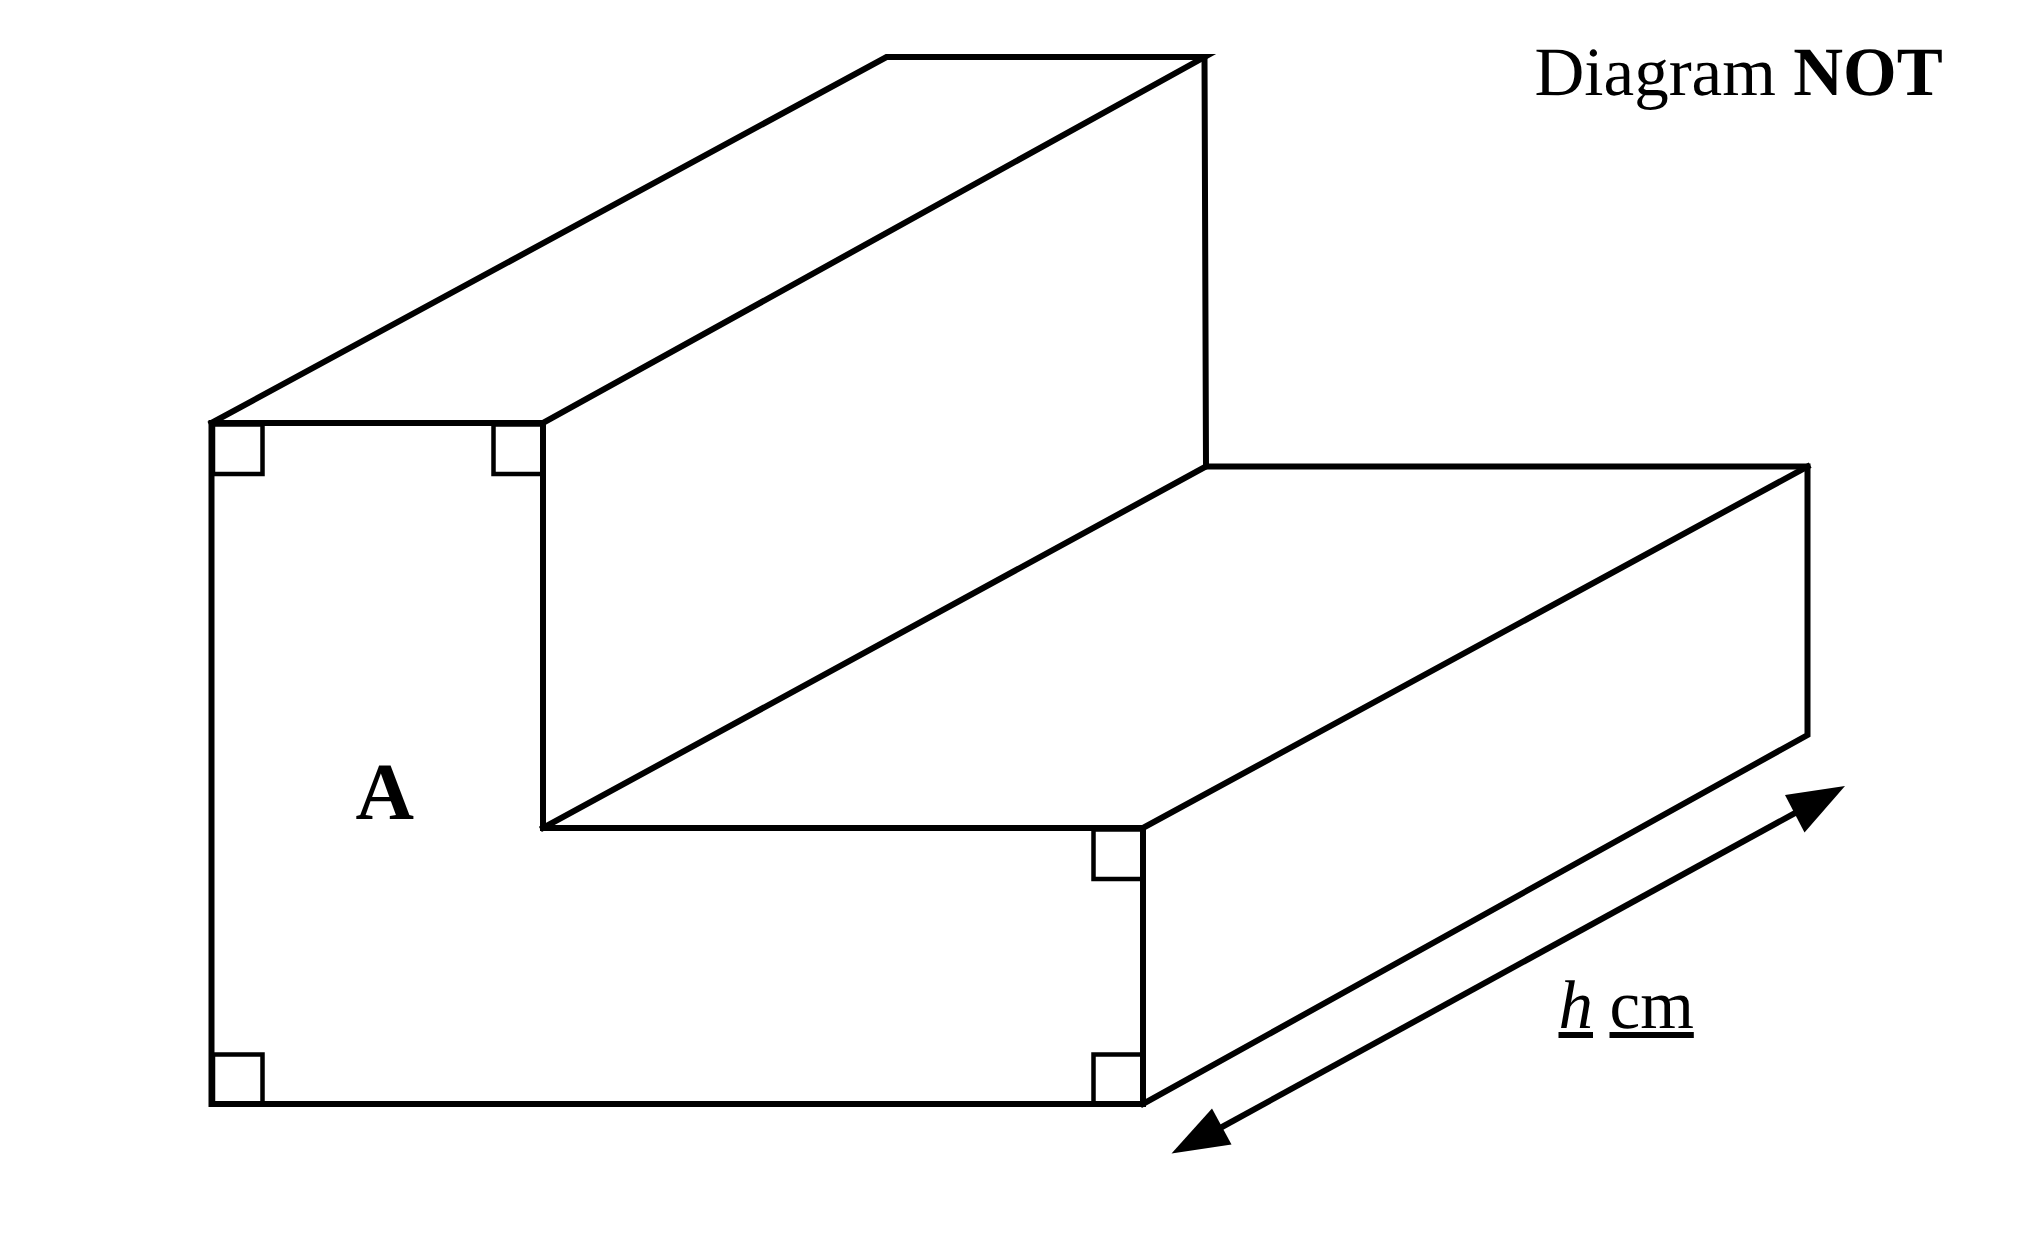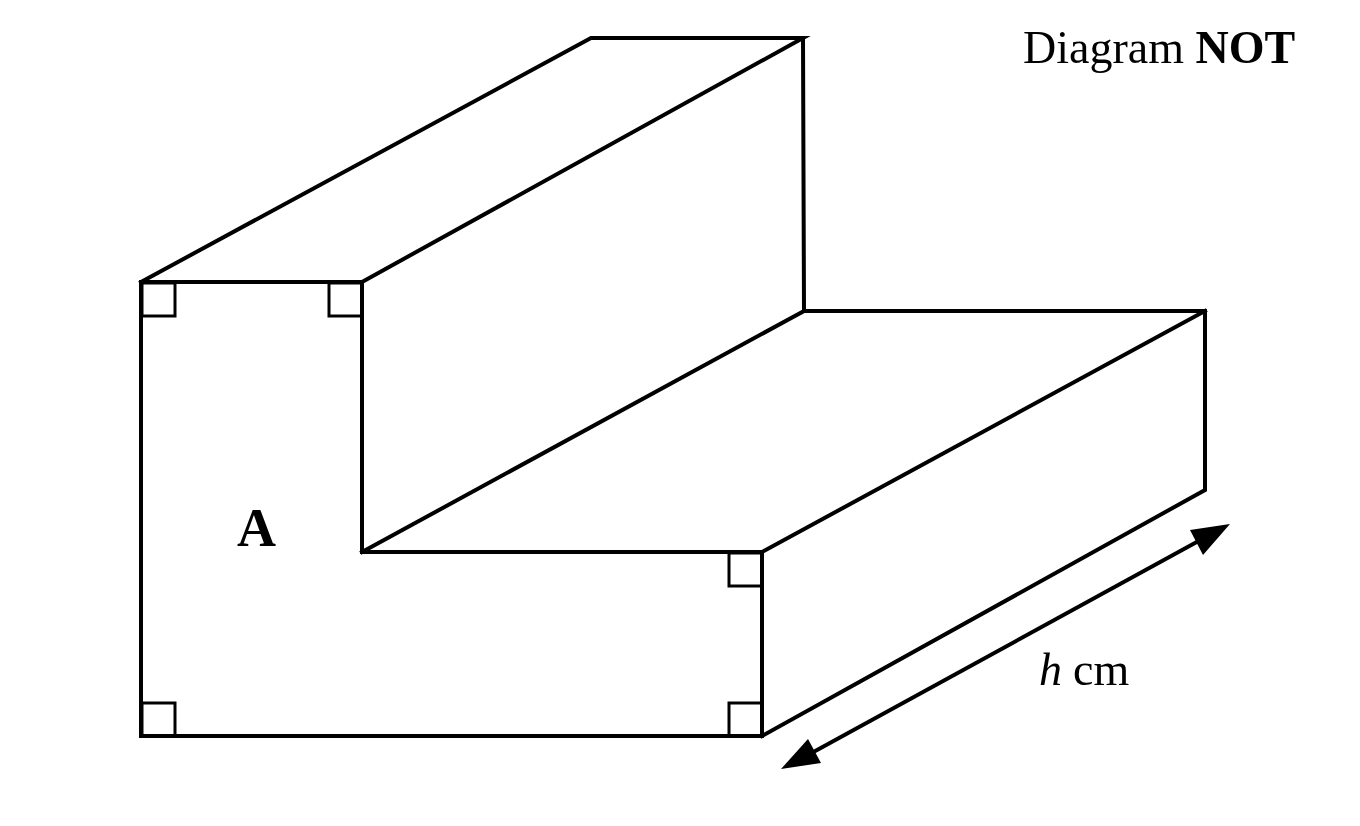--- a/index.html
+++ b/index.html
@@ -48,20 +48,21 @@
     line-height: 54px;
     font-weight: bold;
   }
   .dim-label {
     position: absolute;
     left: 994px;
     top: 641px;
     font-size: 46px;
     line-height: 57px;
     white-space: nowrap;
+    text-decoration: underline;
   }
   .dim-label .var {
     font-style: italic;
   }
   .dim-label .unit {
     margin-left: 11px;
   }
 </style>
 </head>
 <body>

